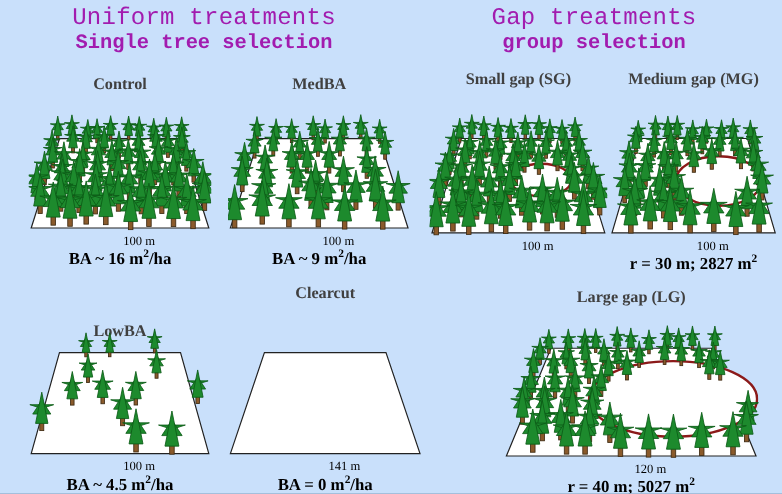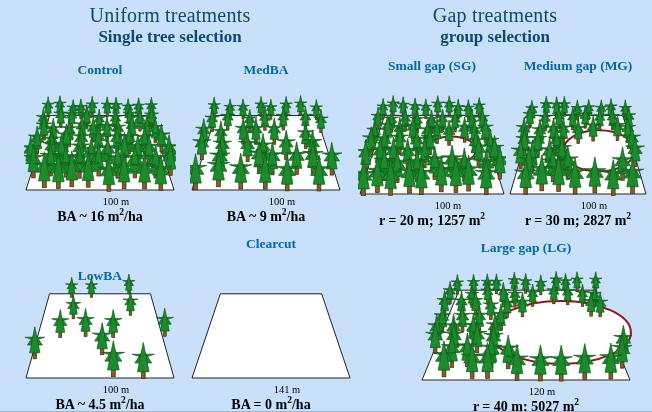--- a/index.html
+++ b/index.html
@@ -18,21 +18,22 @@
   }
   #canvas {
     position: absolute;
     left: 0; top: 0;
     width: 652px;
     height: 412px;
   }
   .hdr {
     position: absolute;
     text-align: center;
-    color: #0c4a6e;
+    color: #a21caf;
+    font-family: Liberation Mono, monospace;
   }
   .hdr-main {
     font-size: 20px;
     font-weight: normal;
     letter-spacing: .2px;
     white-space: nowrap;
   }
   .hdr-sub {
     font-size: 17px;
     font-weight: bold;
@@ -41,21 +42,21 @@
   .plot {
     position: absolute;
   }
   .plot-title {
     position: absolute;
     width: 100%;
     text-align: center;
     font-size: 13.5px;
     font-weight: bold;
     white-space: nowrap;
-    color: #0369a1;
+    color: #404040;
     left: 0;
   }
   .plot-stage {
     position: absolute;
     left: 0;
   }
   .plot-stage svg { display: block; }
   .cap-width {
     position: absolute;
     width: 100%;
@@ -770,21 +771,20 @@
           <polygon points="32.64,94.56 21.48,91.05 43.80,91.05" fill="#1d8a2d" stroke="#0c5c17" stroke-width="0.7" stroke-linejoin="round"></polygon>
           <polygon points="32.64,86.95 24.16,99.83 41.13,99.83" fill="#1d8a2d" stroke="#0c5c17" stroke-width="0.7" stroke-linejoin="round"></polygon>
           <polygon points="32.64,79.34 26.84,108.61 38.45,108.61" fill="#1d8a2d" stroke="#0c5c17" stroke-width="0.7" stroke-linejoin="round"></polygon>
           <rect x="3.64" y="107.76" width="3.78" height="7.92" fill="#8a5a2b" stroke="#3d2a12" stroke-width="0.7"></rect>
           <polygon points="5.53,94.90 -5.63,91.39 16.69,91.39" fill="#1d8a2d" stroke="#0c5c17" stroke-width="0.7" stroke-linejoin="round"></polygon>
           <polygon points="5.53,87.29 -2.95,100.17 14.01,100.17" fill="#1d8a2d" stroke="#0c5c17" stroke-width="0.7" stroke-linejoin="round"></polygon>
           <polygon points="5.53,79.68 -0.28,108.95 11.33,108.95" fill="#1d8a2d" stroke="#0c5c17" stroke-width="0.7" stroke-linejoin="round"></polygon>
         </svg>
       </div>
       <div class="cap-width" style="top: 142px;">100 m</div>
-      <div class="cap-main" style="top: 155px;">r = 20 m; 1257 m<sup>2</sup></div>
     </div>
   <div class="plot" id="plot-medium-gap" style="left:508px; top:58px;  width:140px; height:162px;">
       <div class="plot-title" style="top: 0px;">Medium gap (MG)</div>
       <div class="plot-stage" style="top: 22px;">
         <svg width="140" height="118" viewBox="0 0 140 118">
           <polygon points="25.1,35.4 114.9,35.4 138,114 2,114" fill="#ffffff" stroke="#222222" stroke-width="1"></polygon>
           <ellipse cx="90.9" cy="70.8" rx="35.7" ry="20.6" fill="#ffffff" stroke="#8b1a1a" stroke-width="2"></ellipse>
           <rect x="37.21" y="31.79" width="2.10" height="4.40" fill="#8a5a2b" stroke="#3d2a12" stroke-width="0.7"></rect>
           <polygon points="38.26,24.64 32.06,22.69 44.46,22.69" fill="#1d8a2d" stroke="#0c5c17" stroke-width="0.7" stroke-linejoin="round"></polygon>
           <polygon points="38.26,20.41 33.55,27.57 42.98,27.57" fill="#1d8a2d" stroke="#0c5c17" stroke-width="0.7" stroke-linejoin="round"></polygon>

